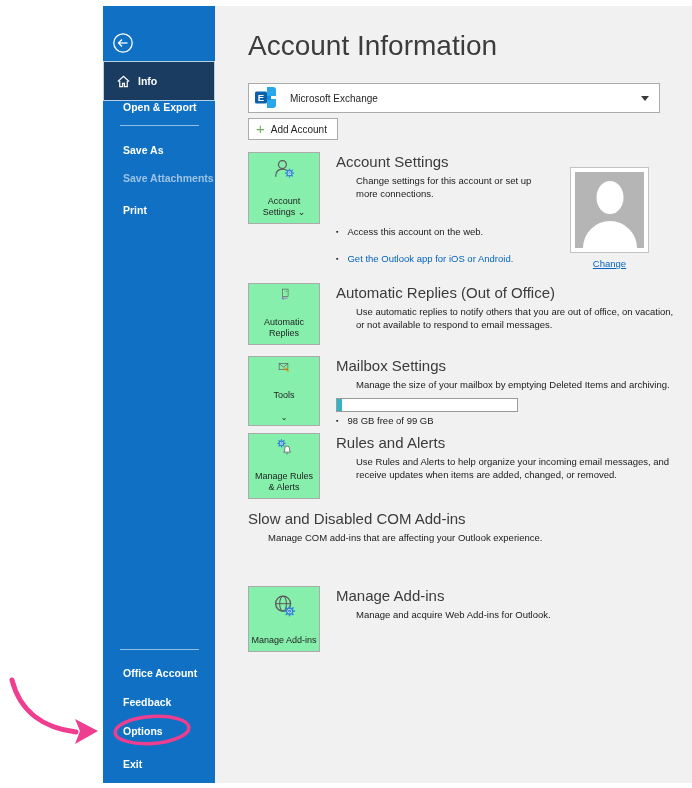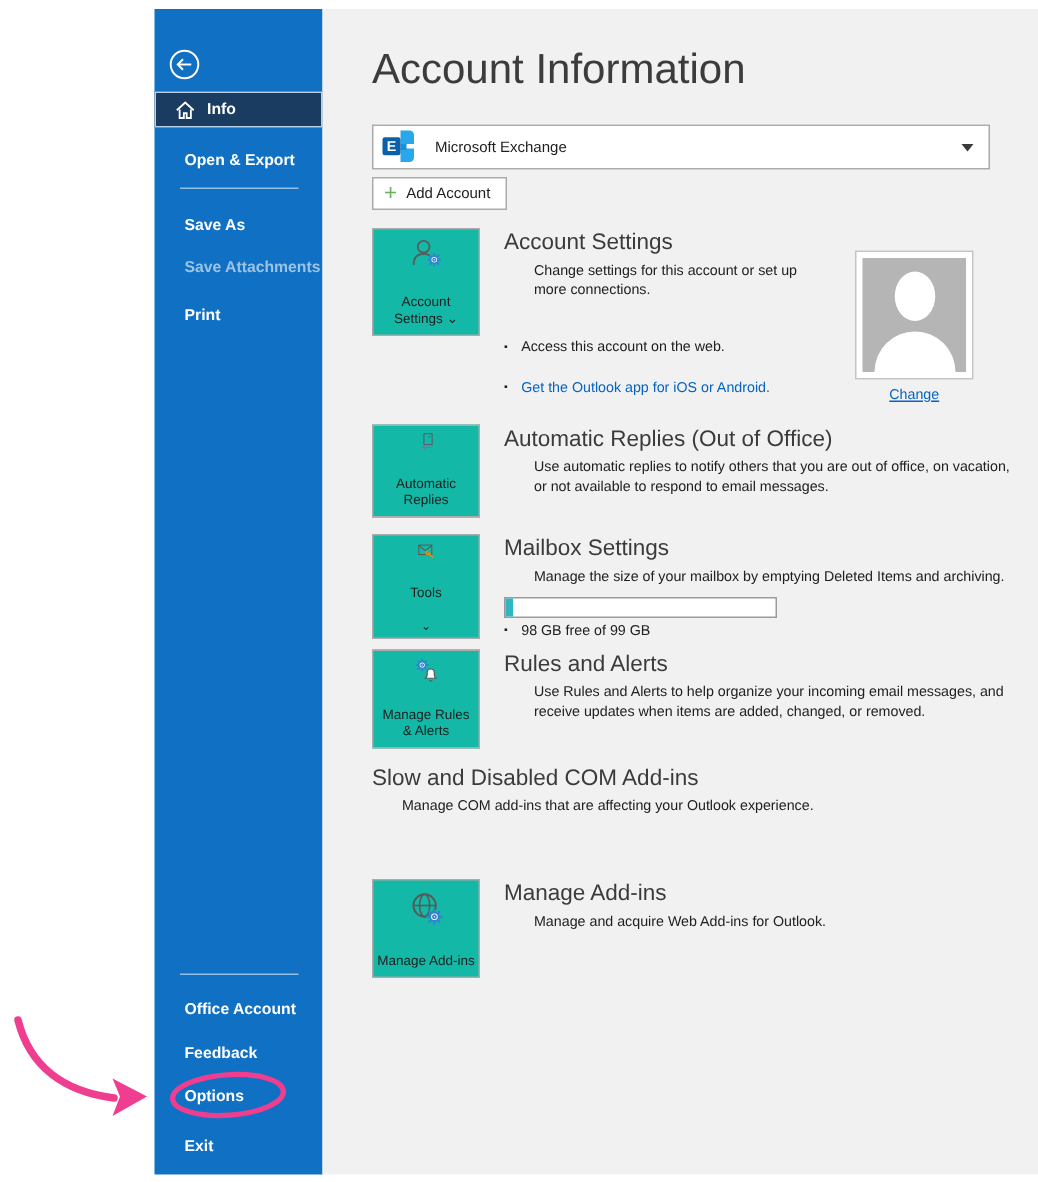--- a/index.html
+++ b/index.html
@@ -6,21 +6,21 @@
   html,body { width:692px; height:788px; }
   .canvas {
     position:relative; width:692px; height:788px; background:#ffffff;
     font-family:"Liberation Sans", sans-serif; overflow:hidden;
     --blue:#0f70c4; --navy:#1a3c61; --pink:#ef3e8f; --teal:#2fb5c4; --link:#0563c1;
   }
   
   .sidebar { position:absolute; left:103px; top:6px; width:112px; height:777px; background:var(--blue); color:#fff; }
   .back-btn { position:absolute; left:9px; top:26px; width:22px; height:22px; cursor:pointer; }
   .nav-sel {
-    position:absolute; left:0; top:55px; width:112px; height:24px; background:var(--navy);
+    position:absolute; left:0; top:55px; width:112px; height:40px; background:var(--navy);
     border:1px solid #b8cfe4; display:flex; align-items:center; gap:7px; padding-left:12px;
     font-size:10.5px; font-weight:600; cursor:pointer;
   }
   .nav-item {
     position:absolute; left:0; width:112px; height:17px; padding-left:20px;
     display:flex; align-items:center; font-size:10.5px; font-weight:600; color:#fff; cursor:pointer;
     white-space:nowrap;
   }
   .nav-item.disabled { color:#9dc3e4; cursor:default; }
   .sb-divider { position:absolute; left:17px; width:79px; height:1px; background:rgba(255,255,255,.55); }
@@ -34,21 +34,21 @@
   .dd-label { font-size:10px; color:#1e1e1e; }
   .dd-caret { margin-left:auto; width:0; height:0; border-left:4px solid transparent; border-right:4px solid transparent; border-top:5px solid #3a3a3a; }
   .add-btn {
     position:absolute; left:33px; top:112px; height:22px; background:#fff; border:1px solid #ababab;
     display:flex; align-items:center; gap:6px; padding:0 10px 0 7px; font-size:10px; color:#1e1e1e; cursor:pointer;
   }
   .plus-glyph { color:#6fae5f; font-size:15px; line-height:1; position:relative; top:-1px; }
   
   .row { position:absolute; left:33px; display:flex; gap:16px; }
   .tile {
-    width:72px; background:#14b8a6; border:1px solid #ababab; cursor:pointer;
+    width:72px; background:#86efac; border:1px solid #ababab; cursor:pointer;
     display:flex; flex-direction:column; align-items:center; justify-content:center; gap:15px;
     padding:4px 2px; text-align:center;
   }
   .tile .lbl { font-size:9px; color:#1e1e1e; line-height:1.3; }
   .tile .tile-caret { font-size:8px; line-height:.6; color:#1e1e1e; }
   .sec { padding-top:1px; }
   .sec h2 { font-size:15px; font-weight:400; color:#3b3b3b; margin-bottom:4px; }
   .sec p { font-size:9.5px; color:#202020; line-height:1.4;margin-left:20px; }
   .sec.narrow { width:216px; }
   .sec.wide { width:345px; }

